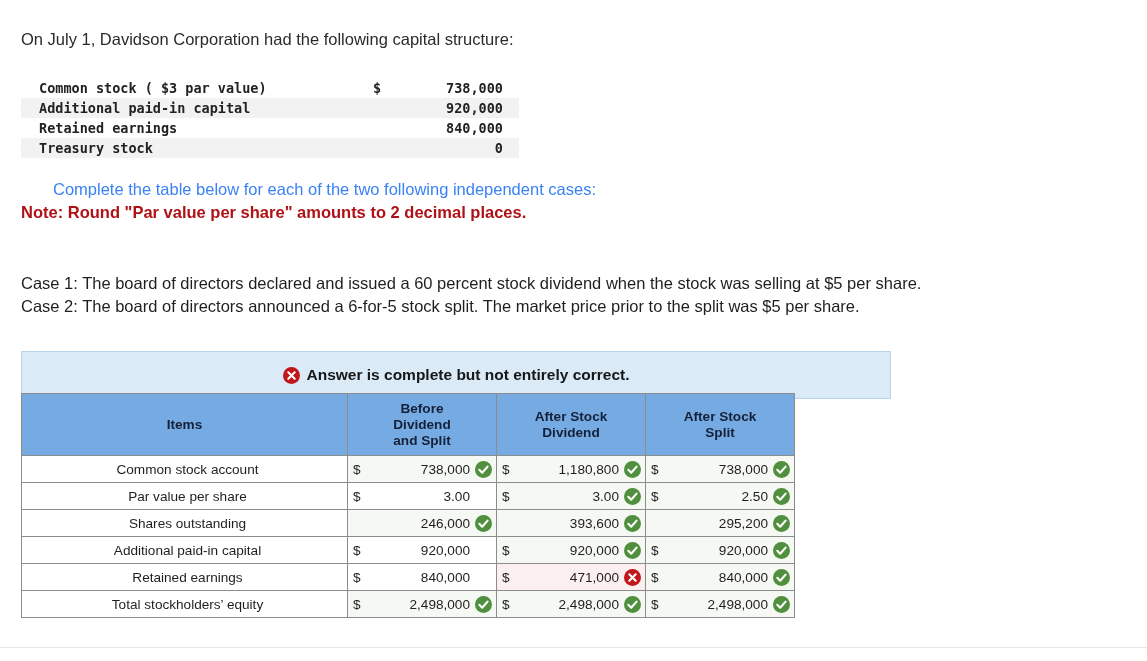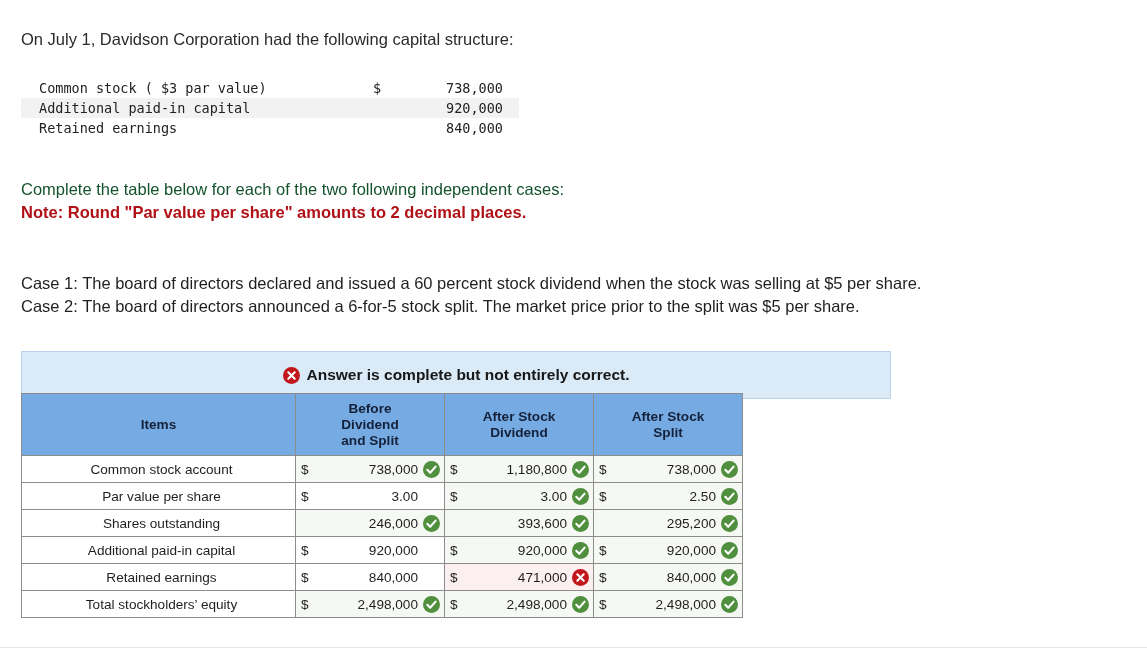--- a/index.html
+++ b/index.html
@@ -36,20 +36,21 @@
     border-collapse: collapse;
     font-family: "DejaVu Sans Mono", "Liberation Mono", monospace;
     font-size: 13.5px;
     color: #222222;
   }
   .cap-table td {
     padding: 1px 0 1px 0;
     height: 18px;
     line-height: 18px;
     white-space: nowrap;
+    font-weight: bold;
   }
   .cap-table tr.alt { background: #f2f2f2; }
   .cap-table td.label { padding-left: 18px; }
   .cap-table td.curr {
     text-align: left;
     width: 20px;
     padding-right: 2px;
   }
   .cap-table td.amt {
     text-align: right;
@@ -60,21 +61,21 @@
   
   .req-block {
     position: absolute;
     left: 21px;
     top: 178px;
     font-size: 16.5px;
     line-height: 23px;
     white-space: nowrap;
   }
   .req-title { font-weight: bold; color: #1f1f1f; }
-  .req-line  { color: #14532d; }
+  .req-line  { color: #3b82f6; margin-left: 32px; }
   .note-line { font-weight: bold; color: #b01116; }
 
   
   .cases {
     position: absolute;
     left: 21px;
     top: 272px;
     font-size: 16.5px;
     line-height: 23px;
     color: #1f1f1f;
@@ -133,21 +134,21 @@
     background: #76aae2;
     color: #14213a;
     font-weight: bold;
     font-size: 13.6px;
     line-height: 16px;
     height: 62px;
     padding: 3px 4px;
     text-align: center;
     vertical-align: middle;
   }
-  .ans-table thead th.hdr-items { width: 274px; }
+  .ans-table thead th.hdr-items { width: 326px; }
   .ans-table thead th.hdr-col   { width: 149px; }
 
   .ans-table tbody td { height: 27px; }
   .ans-table td.item-cell {
     padding-left: 7px;
     text-align: center;
     color: #1f1f1f;
     background: #ffffff;
     white-space: nowrap;
   }
@@ -209,20 +210,25 @@
     </tr>
     <tr class="alt">
       <td class="label">Additional paid-in capital</td>
       <td class="curr"></td>
       <td class="amt">920,000</td>
     </tr>
     <tr>
       <td class="label">Retained earnings</td>
       <td class="curr"></td>
       <td class="amt">840,000</td>
+    </tr>
+    <tr class="alt">
+      <td class="label">Treasury stock</td>
+      <td class="curr"></td>
+      <td class="amt">0</td>
     </tr>
   </tbody>
 </table>
 
 <div class="req-block">
   <div class="req-line">Complete the table below for each of the two following independent cases:</div>
   <div class="note-line">Note: Round "Par value per share" amounts to 2 decimal places.</div>
 </div>
 
 <div class="cases">

